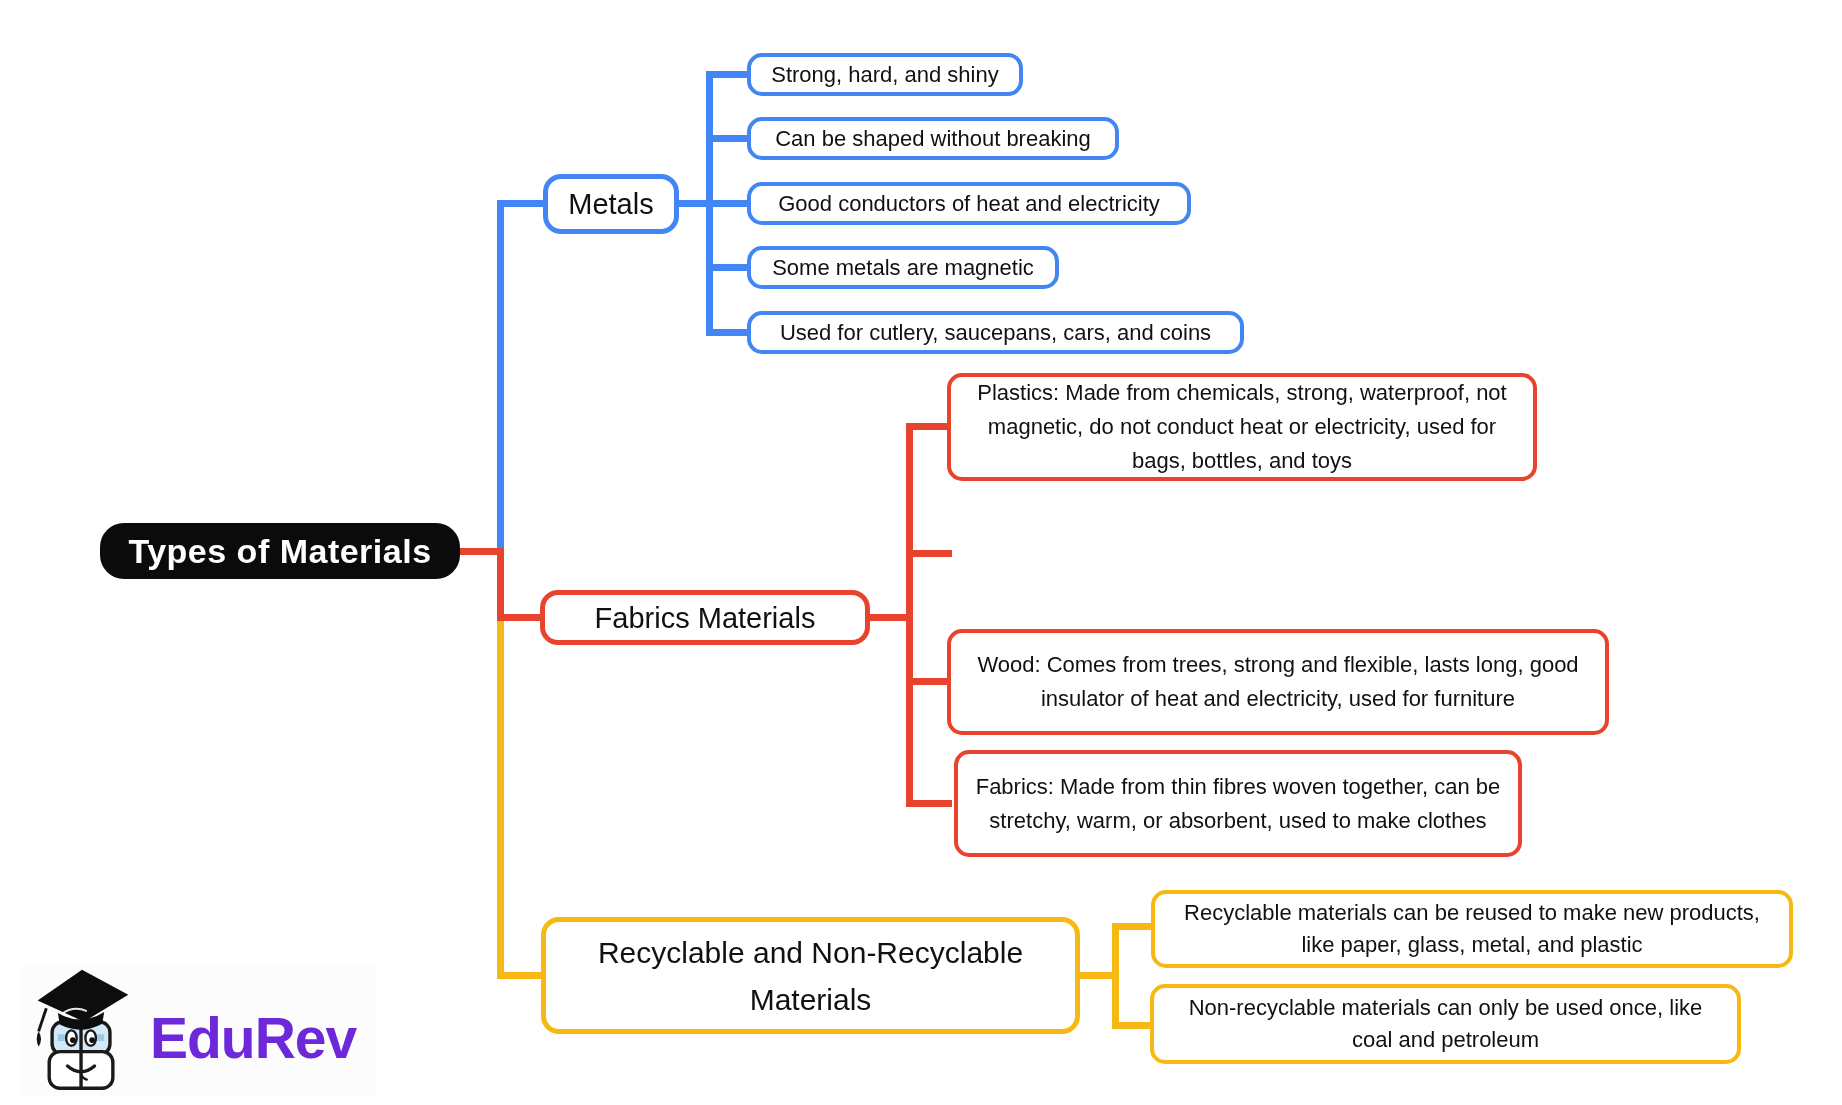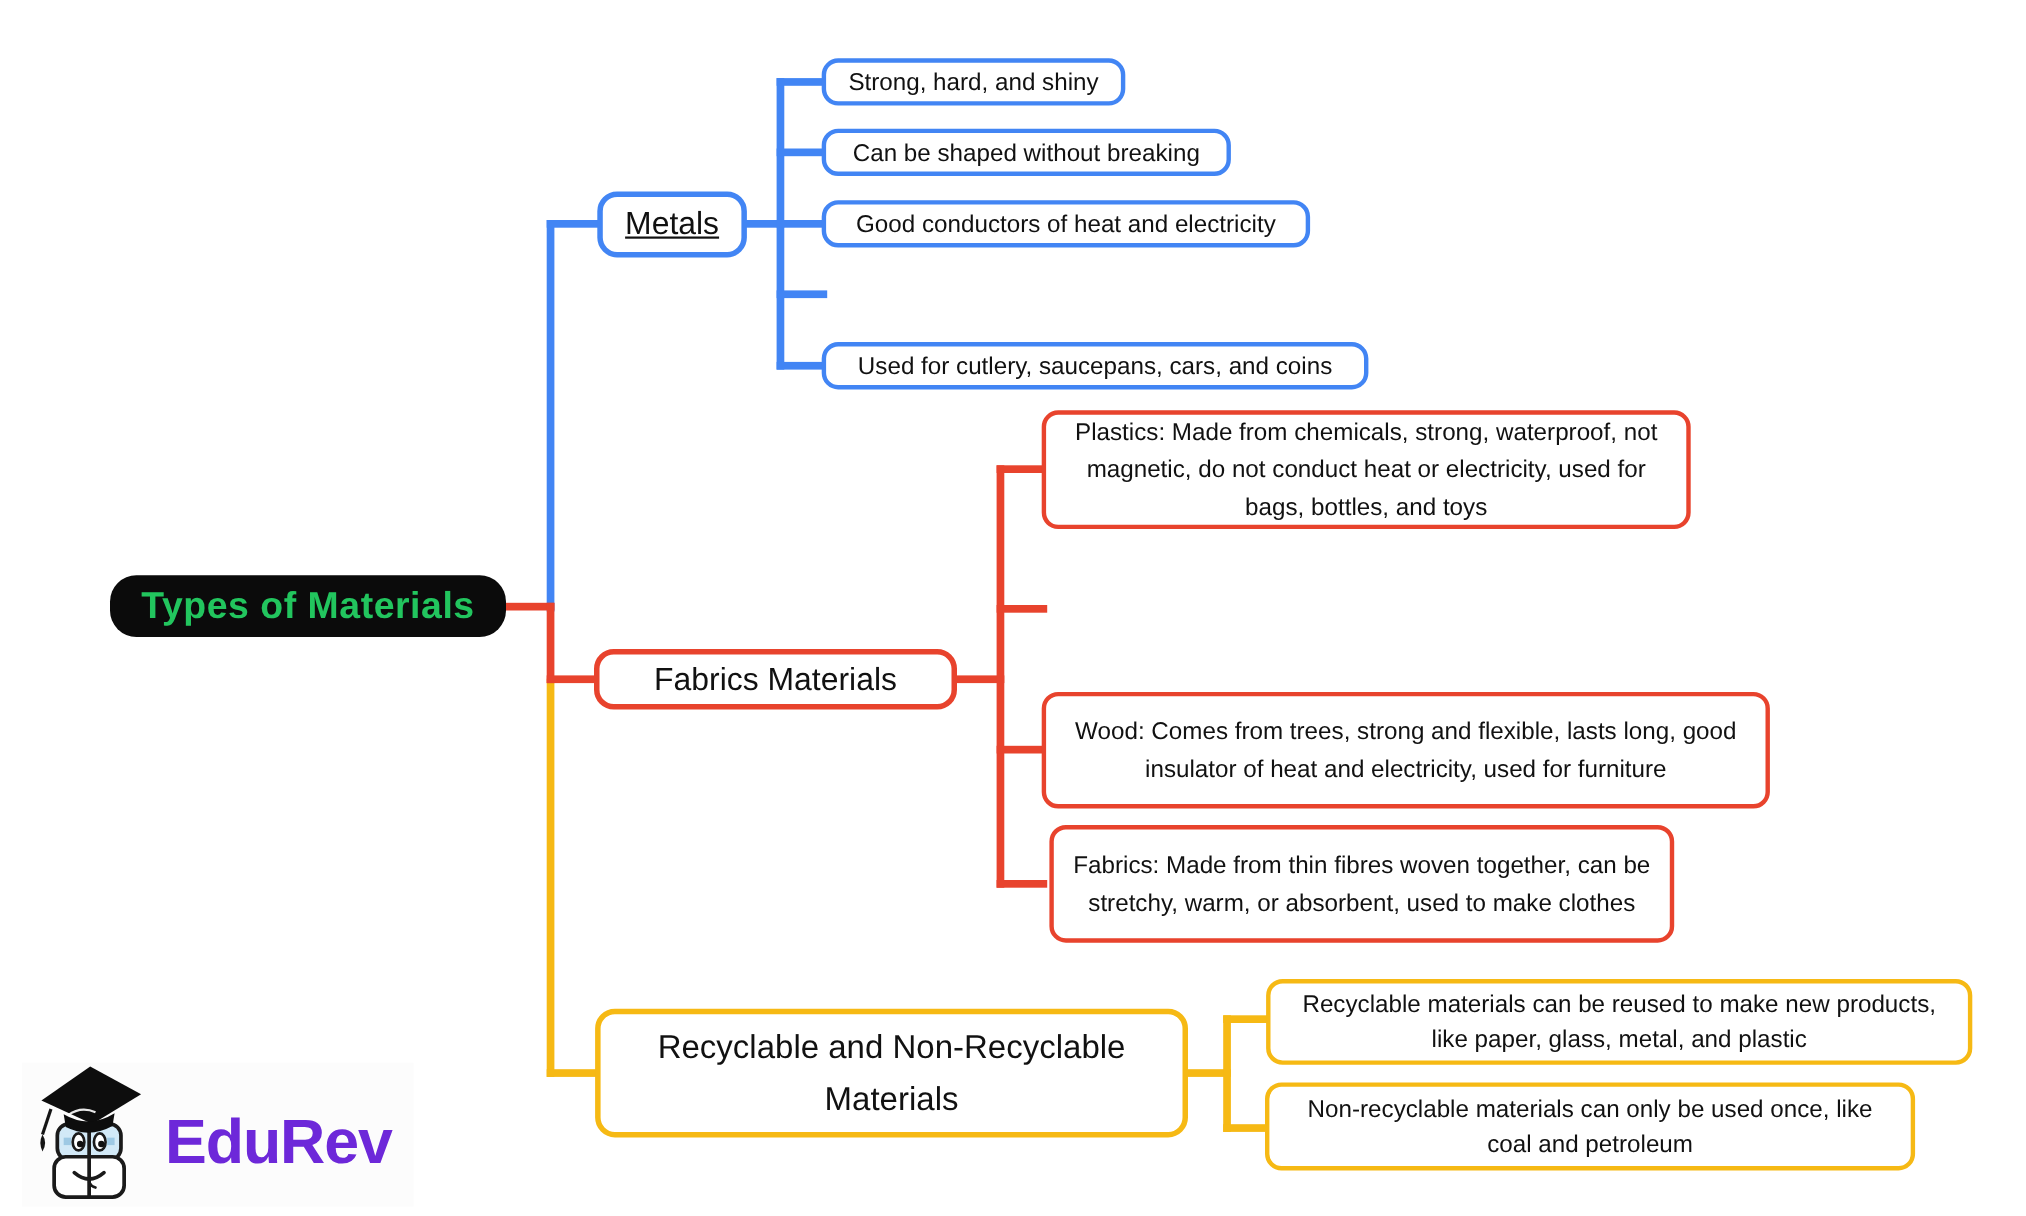--- a/index.html
+++ b/index.html
@@ -17,25 +17,25 @@
   }
   .line{position:absolute;}
   .blue-line{background:var(--blue);}
   .red-line{background:var(--red);}
   .yellow-line{background:var(--yellow);}
   .node{
     position:absolute;background:#ffffff;box-sizing:border-box;
     display:flex;align-items:center;justify-content:center;text-align:center;
   }
   .root-node{
-    background:var(--root-bg);color:#22c55e;border-radius:24px;
+    background:var(--root-bg);color:#ffffff;border-radius:24px;
     font-size:34px;font-weight:bold;letter-spacing:.5px;
   }
   .branch-node{border-radius:18px;font-size:29px;line-height:34px;}
-  .branch-blue{border:5px solid var(--blue);text-decoration:underline;}
+  .branch-blue{border:5px solid var(--blue);}
   .branch-red{border:5px solid var(--red);}
   .branch-yellow{border:5px solid var(--yellow);}
   .leaf{border-radius:15px;font-size:22px;line-height:34px;padding:0 16px;}
   .leaf-blue{border:4px solid var(--blue);}
   .leaf-red{border:4px solid var(--red);}
   .leaf-yellow{border:4px solid var(--yellow);}
   .logo-backdrop{position:absolute;left:20px;top:966px;width:356px;height:131px;background:#fcfcfc;}
   .logo{position:absolute;left:28px;top:960px;display:flex;align-items:center;}
   .logo-text{font-size:57px;font-weight:bold;color:#6d28d9;margin-left:14px;letter-spacing:-1px;margin-top:20px;}
 </style>
@@ -70,20 +70,21 @@
   <div class="line red-line" style="left:906px;top:550px;width:46px;height:7px;"></div>
   <div class="line red-line" style="left:906px;top:678px;width:46px;height:7px;"></div>
   <div class="line red-line" style="left:906px;top:800px;width:46px;height:7px;"></div>
 
   <div class="node root-node" style="left:100px;top:523px;width:360px;height:56px;">Types of Materials</div>
 
   <div class="node branch-node branch-blue" style="left:543px;top:174px;width:136px;height:60px;">Metals</div>
   <div class="node leaf leaf-blue" style="left:747px;top:53px;width:276px;height:43px;">Strong, hard, and shiny</div>
   <div class="node leaf leaf-blue" style="left:747px;top:117px;width:372px;height:43px;">Can be shaped without breaking</div>
   <div class="node leaf leaf-blue" style="left:747px;top:182px;width:444px;height:43px;">Good conductors of heat and electricity</div>
+  <div class="node leaf leaf-blue" style="left:747px;top:246px;width:312px;height:43px;">Some metals are magnetic</div>
   <div class="node leaf leaf-blue" style="left:747px;top:311px;width:497px;height:43px;">Used for cutlery, saucepans, cars, and coins</div>
 
   <div class="node branch-node branch-red" style="left:540px;top:590px;width:330px;height:55px;">Fabrics Materials</div>
   <div class="node leaf leaf-red" style="left:947px;top:373px;width:590px;height:108px;">Plastics: Made from chemicals, strong, waterproof, not magnetic, do not conduct heat or electricity, used for bags, bottles, and toys</div>
   <div class="node leaf leaf-red" style="left:947px;top:629px;width:662px;height:106px;">Wood: Comes from trees, strong and flexible, lasts long, good insulator of heat and electricity, used for furniture</div>
   <div class="node leaf leaf-red" style="left:954px;top:750px;width:568px;height:107px;">Fabrics: Made from thin fibres woven together, can be stretchy, warm, or absorbent, used to make clothes</div>
 
   <div class="node branch-node branch-yellow" style="left:541px;top:917px;width:539px;height:117px;font-size:30px;line-height:47px;padding:0 30px;">Recyclable and Non-Recyclable Materials</div>
   <div class="node leaf leaf-yellow" style="left:1151px;top:890px;width:642px;height:78px;line-height:32px;">Recyclable materials can be reused to make new products, like paper, glass, metal, and plastic</div>
   <div class="node leaf leaf-yellow" style="left:1150px;top:984px;width:591px;height:80px;line-height:32px;">Non-recyclable materials can only be used once, like coal and petroleum</div>

